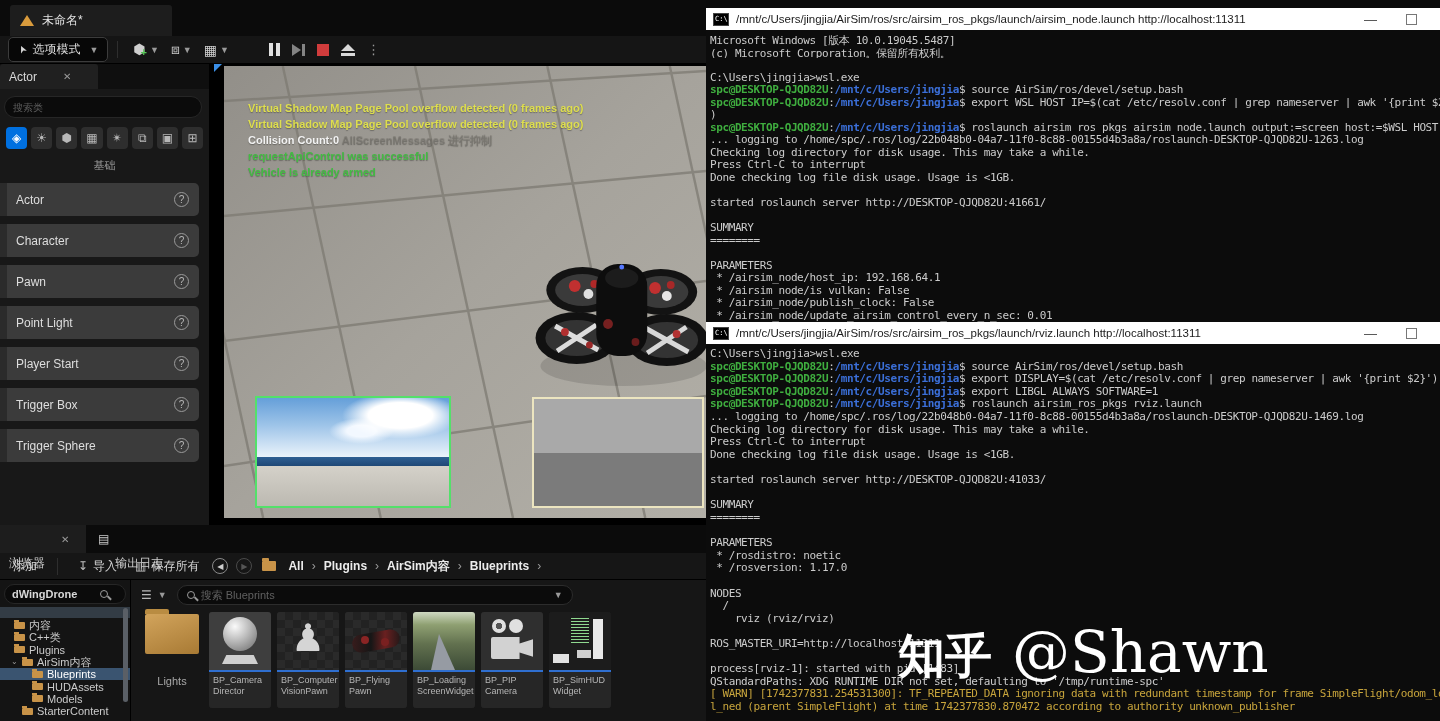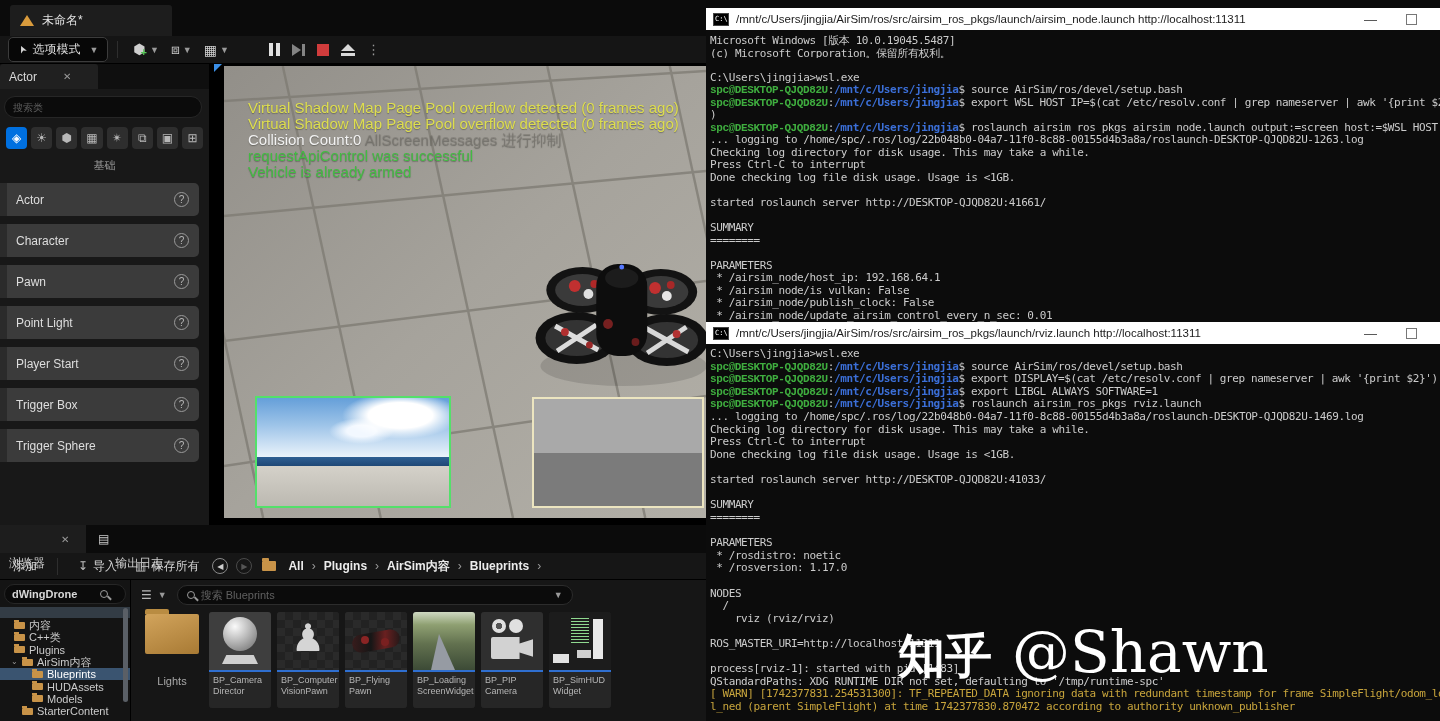--- a/index.html
+++ b/index.html
@@ -58,21 +58,21 @@
   .place-item::before { content:""; position:absolute; left:0; top:0; bottom:0; width:7px; background:#2b2b2b; }
   .help-circle { margin-left:auto; width:15px; height:15px; border:1px solid #9a9a9a; border-radius:50%;
                  font-size:10px; color:#b8b8b8; display:flex; align-items:center; justify-content:center; }
 
   
   .viewport { flex:1; position:relative; background:#000; overflow:hidden; }
   .vp-corner { position:absolute; left:4px; top:0; width:0; height:0;
                border-top:8px solid #3a8fe8; border-right:8px solid transparent; z-index:5; }
   .scene { position:absolute; left:14px; top:2px; right:0; height:452px; }
   .scene svg { width:100%; height:100%; display:block; }
-  .vp-messages { position:absolute; left:38px; top:36px; font-size:15px; font-weight:normal; line-height:16px;
+  .vp-messages { position:absolute; left:38px; top:36px; font-size:11px; font-weight:bold; line-height:16px;
                  text-shadow:0 1px 1px rgba(60,60,55,.5); z-index:4; white-space:nowrap; }
   .c-yellow { color:#dede4e; } .c-green { color:#43bb43; } .c-white { color:#f2f2f2; }
   .c-faint { color:rgba(125,122,115,.6); }
 
   .pv { position:absolute; z-index:3; }
   .pv-green { left:45px; top:332px; width:196px; height:112px; border:2px solid #54e06a;
               display:flex; flex-direction:column; }
   .pv-sky { height:55%; background:linear-gradient(180deg,#659fd9 0%,#9cc3e8 45%,#eaf3fb 100%); position:relative; overflow:hidden; }
   .pv-sky::before { content:""; position:absolute; right:-10px; top:-6px; width:130px; height:52px;
        background:radial-gradient(closest-side at 55% 45%, #ffffff 55%, rgba(255,255,255,0) 100%),
@@ -172,21 +172,21 @@
              font-family:"DejaVu Sans Mono",monospace; display:flex; align-items:center; padding-left:1px; flex:none; }
   .cmd-ico::before { content:"C:\\"; }
   .term-title { font-size:11.5px; color:#1b1b1b; flex:1; white-space:nowrap; overflow:hidden; }
   .tb-min { color:#444; font-size:13px; margin-right:22px; }
   .tb-max { width:11px; height:11px; border:1px solid #777; margin-right:16px; flex:none; }
   .term-body { position:absolute; top:22px; left:0; right:0; bottom:0; background:#0c0c0c;
                padding:3px 0 0 4px; font-family:"DejaVu Sans Mono",monospace; font-size:11px;
                letter-spacing:-0.4px; overflow:hidden; }
   .tline { white-space:pre; overflow:hidden; }
   .t1 .tline { height:12.55px; } .t2 .tline { height:12.62px; }
-  .c-w { color:#cccccc; } .c-g { color:#3fae3f; font-weight:bold;font-family:Liberation Mono, monospace; }
+  .c-w { color:#cccccc; } .c-g { color:#3fae3f; font-weight:bold; }
   .c-b { color:#3b6fd8; font-weight:bold; } .c-y { color:#c8a53c; }
 
   .watermark { position:absolute; left:898px; top:618px; z-index:9; display:flex; align-items:baseline; gap:20px;
                color:#fff; }
   .wm-zh { font-size:47px; font-weight:bold; font-family:"DejaVu Sans",sans-serif; }
   .wm-en { font-size:58px; font-family:"DejaVu Serif",serif; }
 </style>
 </head>
 <body>
 

